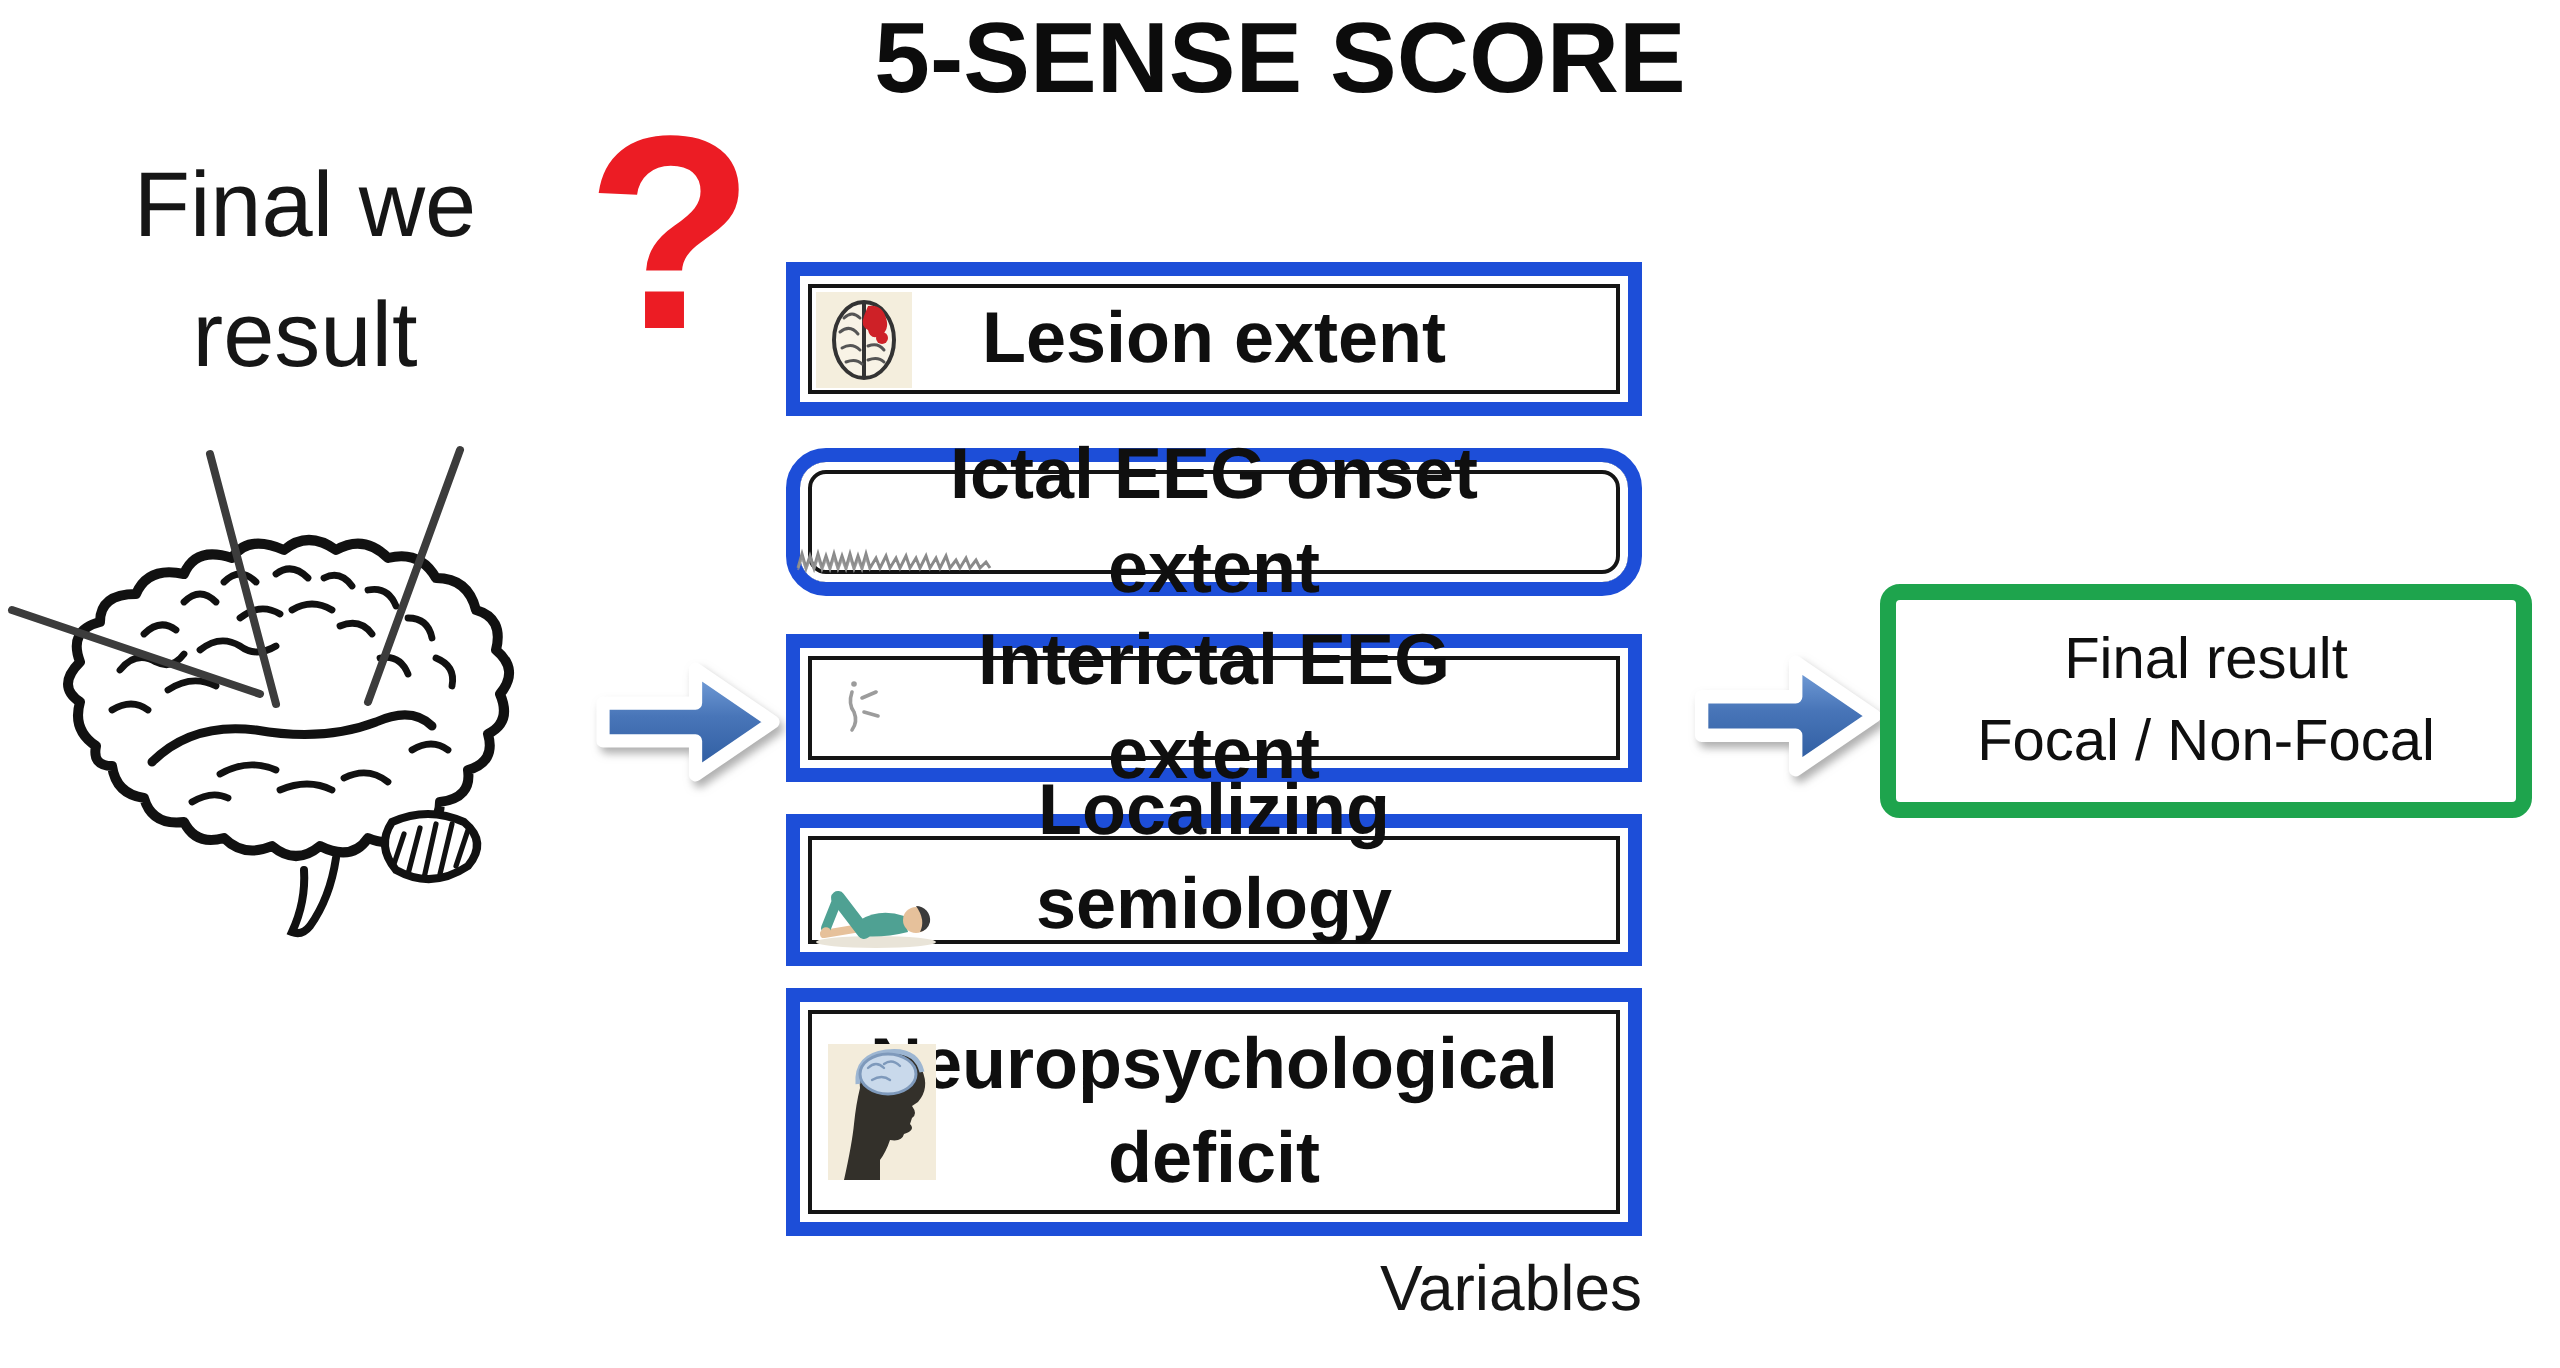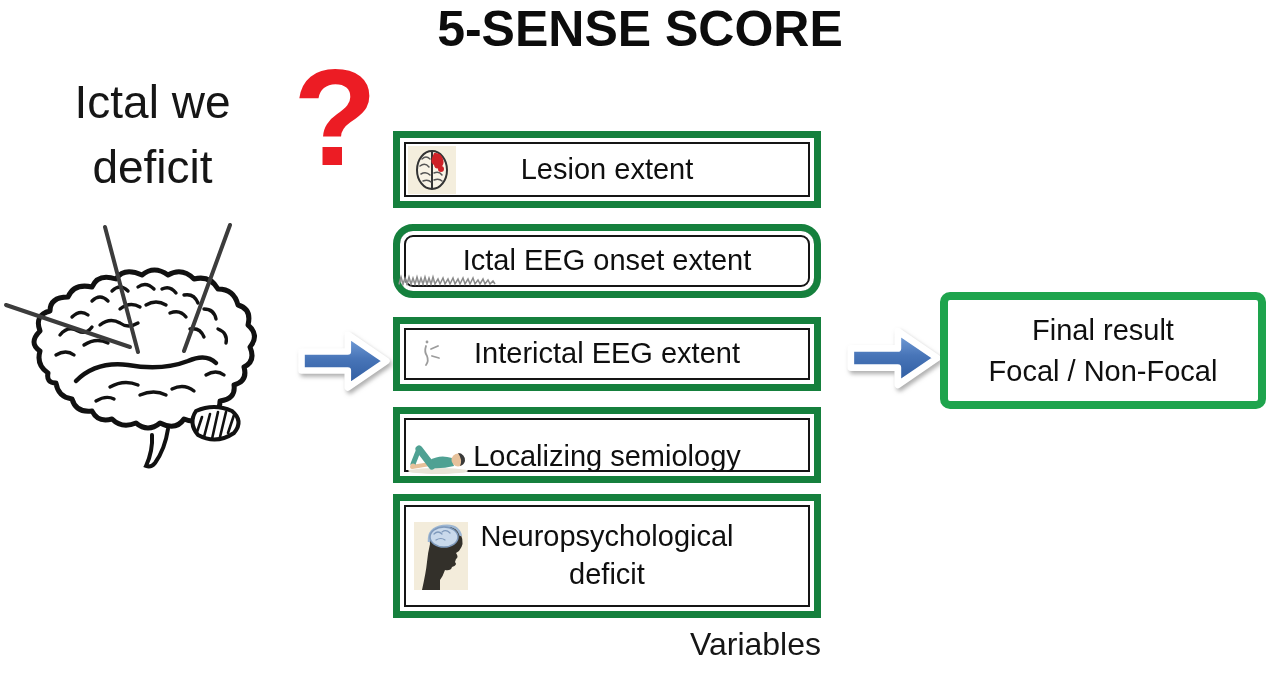--- a/index.html
+++ b/index.html
@@ -15,25 +15,26 @@
     position:absolute;left:0;top:70px;width:305px;text-align:center;
     font-size:46px;line-height:1.42;color:#161616;
   }
   .question-mark{
     position:absolute;left:293px;top:48px;
     font-size:138px;font-weight:700;line-height:1;
   }
   .brain-wrap{position:absolute;left:0;top:205px;width:300px;height:280px;}
   .var-box{
     position:absolute;left:393px;width:428px;background:#fff;
-    border:7px solid #15803d;
+    border:7px solid #1d4ed8;
     box-shadow: inset 0 0 0 4px #ffffff, inset 0 0 0 6px #151515;
     display:flex;align-items:center;justify-content:center;
-    font-size:29px;color:#0f0f0f;text-align:center;line-height:1.3;
+    font-size:36px;color:#0f0f0f;text-align:center;line-height:1.3;
     box-sizing:border-box;
+    font-weight:bold;
   }
   .var-box .label{padding:0 46px;}
   .box-icon{position:absolute;pointer-events:none;}
   .arrow{position:absolute;filter:drop-shadow(2px 3px 2px rgba(110,110,110,.55));}
   .result-box{
     position:absolute;left:940px;top:292px;width:326px;height:117px;
     border:8px solid #1ea44d;border-radius:10px;background:#fff;
     display:flex;flex-direction:column;align-items:center;justify-content:center;
     font-size:29px;line-height:1.4;color:#0f0f0f;box-sizing:border-box;
   }
@@ -43,22 +44,22 @@
   }
 </style>
 </head>
 <body>
 
 <div id="stage">
 
   <div class="title">5-SENSE SCORE</div>
 
   <div class="question-text">
-    <div>Ictal we</div>
-    <div>deficit</div>
+    <div>Final we</div>
+    <div>result</div>
   </div>
   <div class="question-mark" style="color:#ec1c24;">?</div>
 
   <div class="brain-wrap">
     <svg width="300" height="280" viewBox="0 0 300 280">
 
       <path d="M48,168 Q36,160 40,146 Q28,138 40,126 Q34,110 50,106 Q50,92 68,92
                Q74,78 92,82 Q98,68 116,74 Q124,62 142,70 Q154,60 168,70 Q182,62 194,74
                Q210,70 218,84 Q234,84 238,100 Q252,104 248,120 Q260,130 250,142
                Q256,156 244,162 Q248,176 234,180 Q236,194 220,196 Q220,210 204,208

